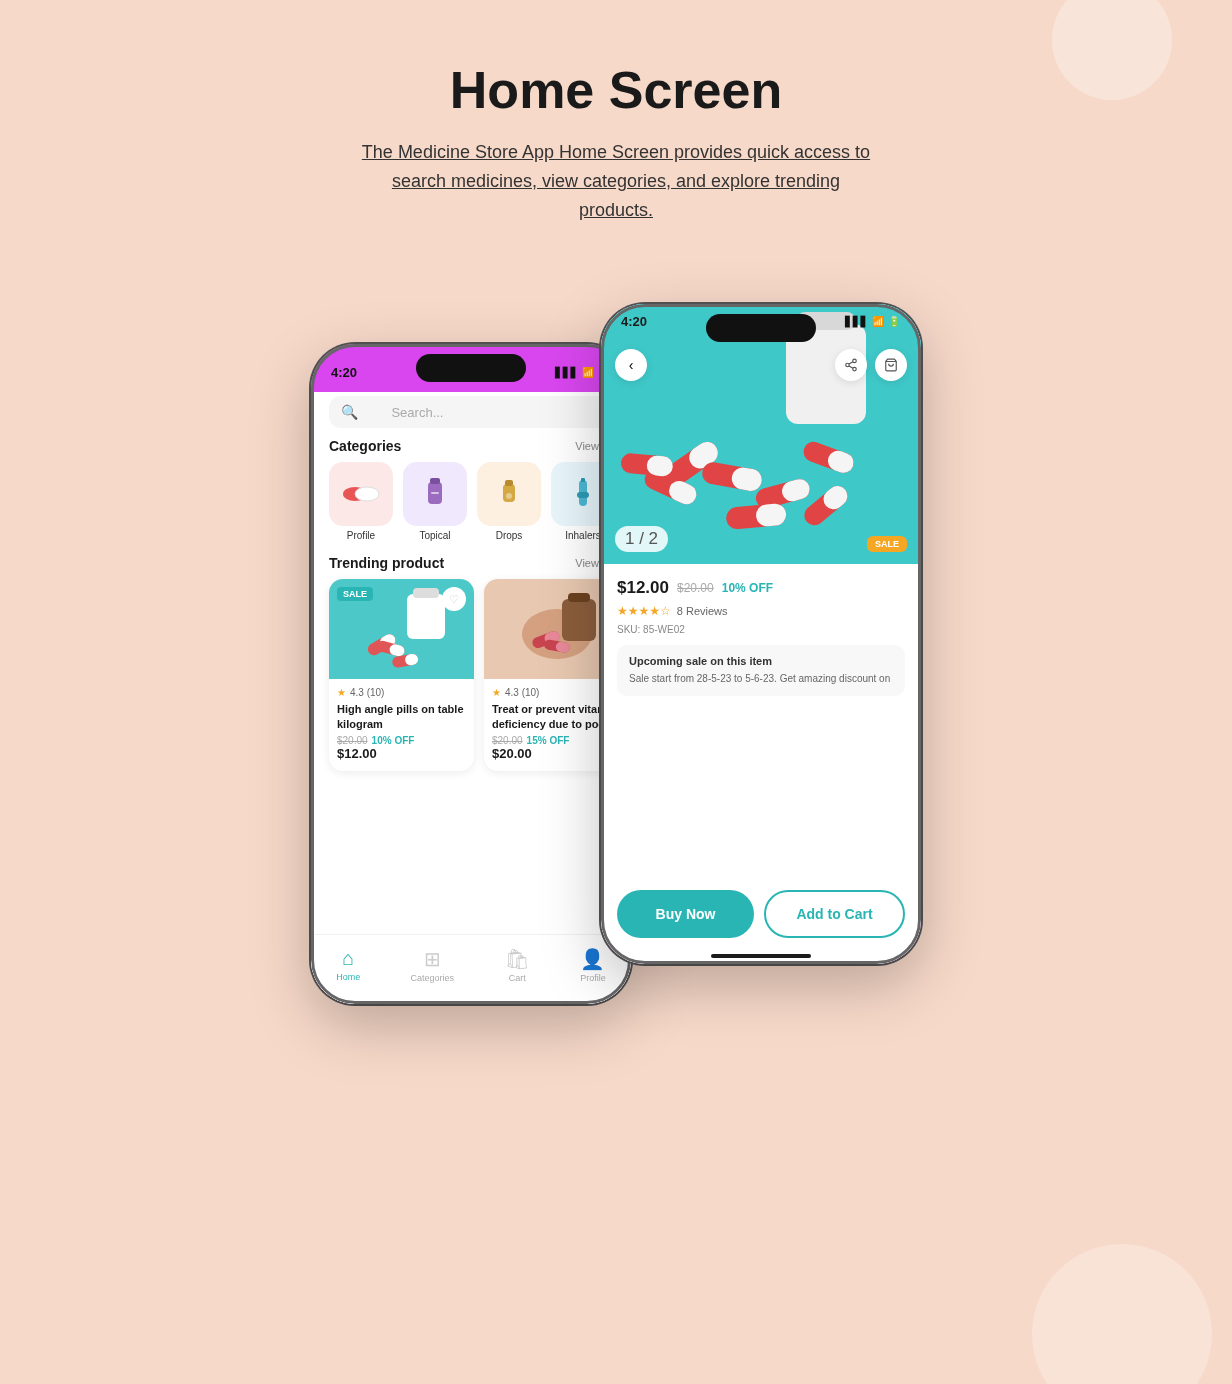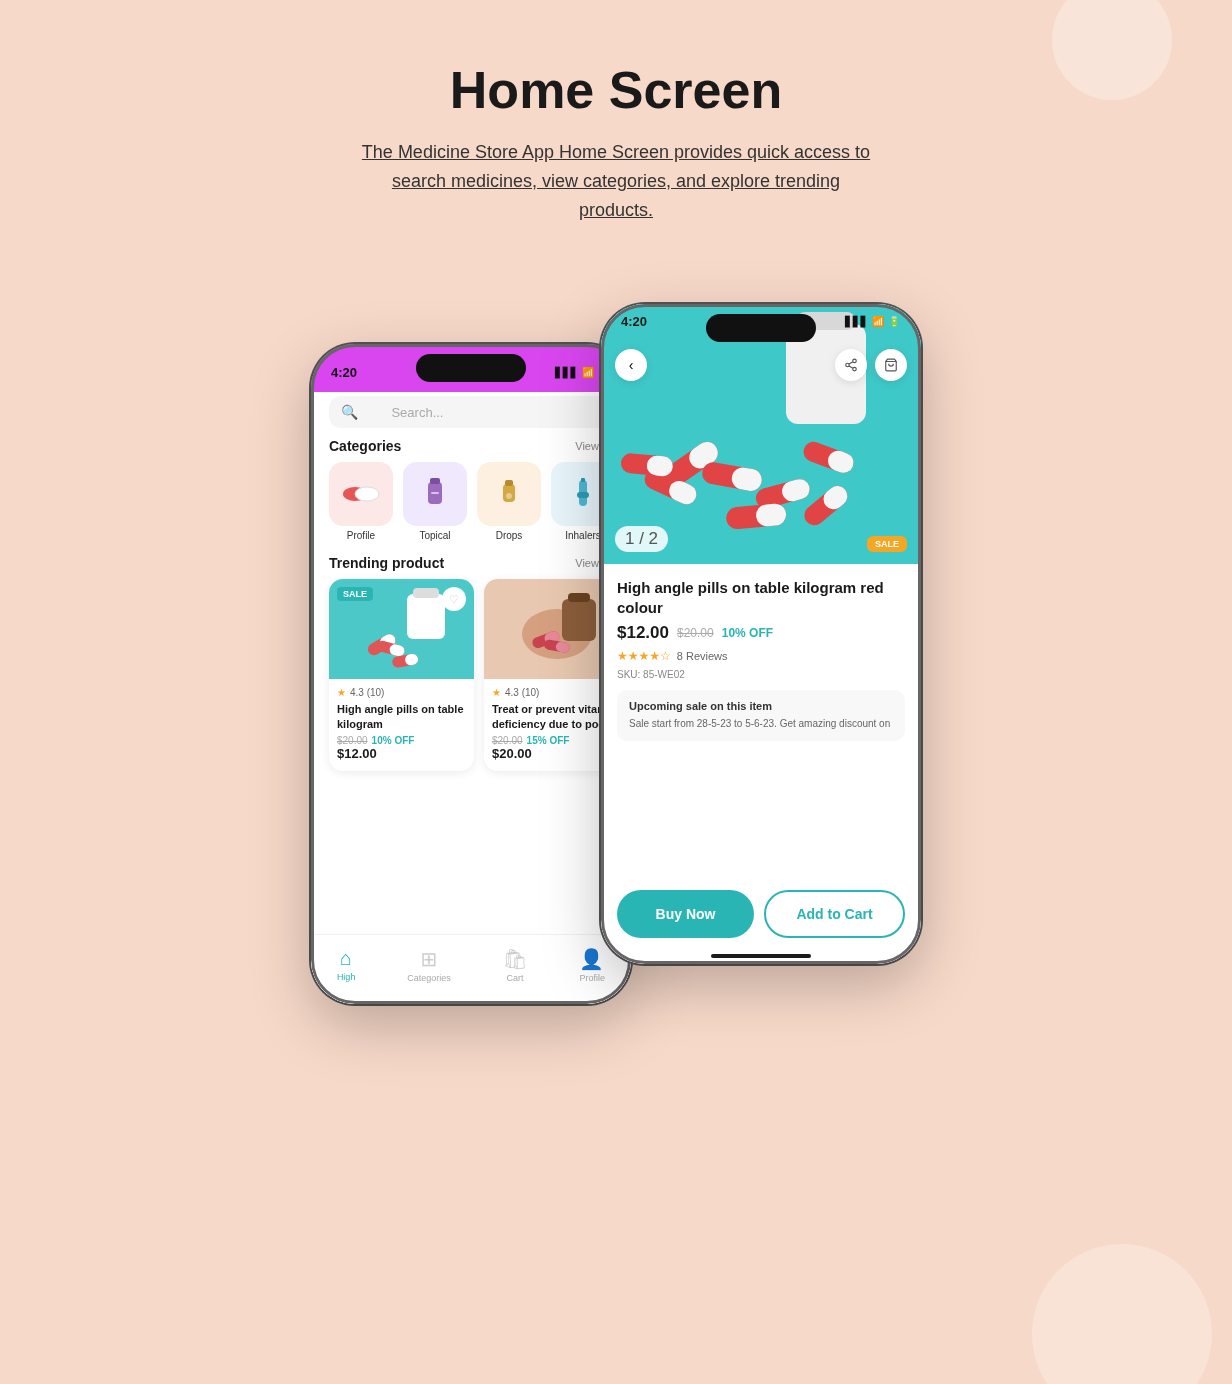--- a/index.html
+++ b/index.html
@@ -610,21 +610,21 @@
               </div>
               <div class="current-price">$20.00</div>
             </div>
           </div>
         </div>
       </div>
 
       <div class="bottom-nav">
         <div class="nav-item">
           <span class="nav-icon active">⌂</span>
-          <span class="nav-label active">High</span>
+          <span class="nav-label active">Home</span>
         </div>
         <div class="nav-item">
           <span class="nav-icon">⊞</span>
           <span class="nav-label">Categories</span>
         </div>
         <div class="nav-item">
           <span class="nav-icon">🛍</span>
           <span class="nav-label">Cart</span>
         </div>
         <div class="nav-item">
@@ -711,21 +711,20 @@
             </svg>
           </div>
         </div>
 
         <div class="p2-image-counter">1 / 2</div>
 
         <div class="p2-sale-badge">SALE</div>
       </div>
 
       <div class="p2-details">
-        <div class="p2-product-name">High angle pills on table kilogram red colour</div>
 
         <div class="p2-price-row">
           <span class="p2-current-price">$12.00</span>
           <span class="p2-original-price">$20.00</span>
           <span class="p2-discount">10% OFF</span>
         </div>
 
         <div class="p2-rating-row">
           <span class="p2-stars">★★★★☆</span>
           <span class="p2-reviews">8 Reviews</span>

